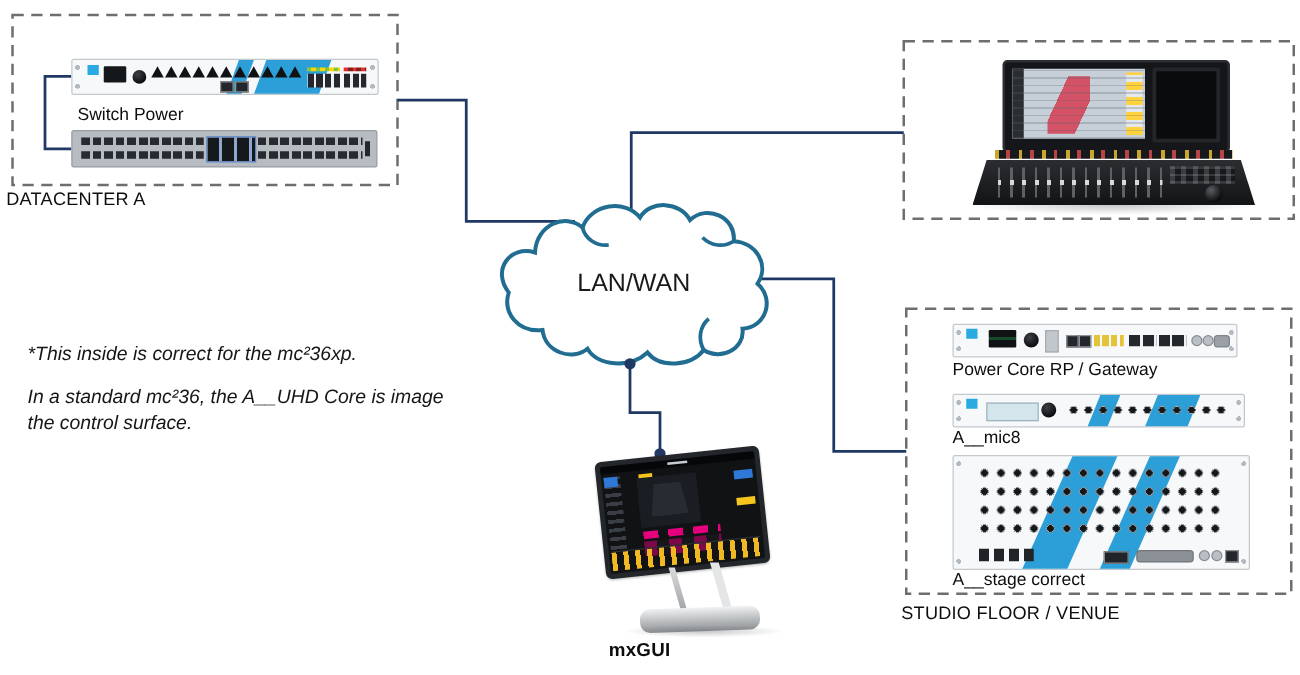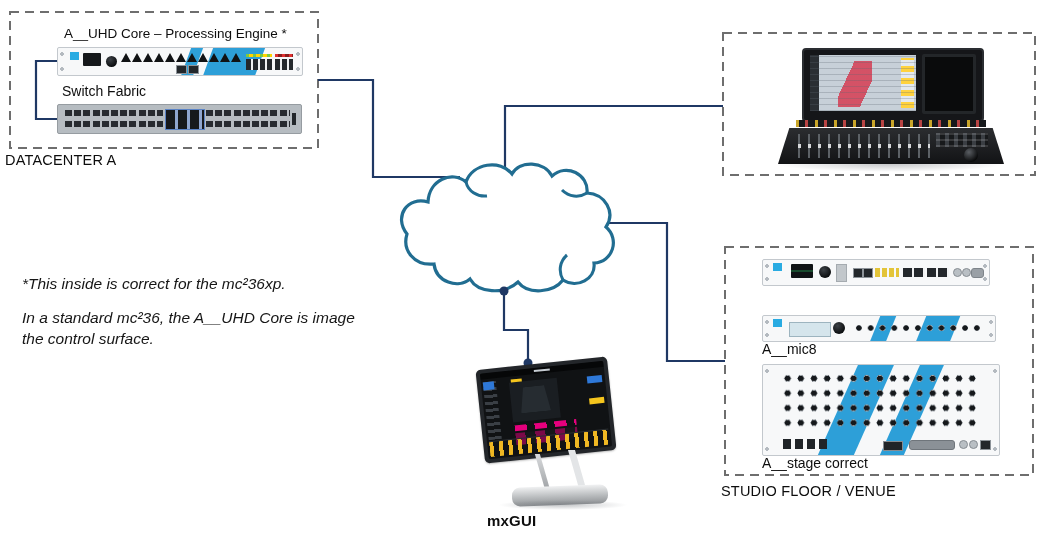--- a/index.html
+++ b/index.html
@@ -108,46 +108,46 @@
     <path d="M 38,114 C 18,116 6,100 11,84 C -3,66 12,46 32,52 C 33,30 56,20 70,32
              C 77,13 104,9 116,24 C 124,10 148,11 156,26 C 170,13 193,24 191,43
              C 209,44 220,62 210,77 C 224,89 217,112 198,113 C 200,129 181,139 167,130
              C 157,143 132,145 122,132 C 108,145 82,143 74,129 C 62,139 40,132 38,114 Z" fill="#ffffff" stroke="#216d91" stroke-width="3.2"></path>
     <g fill="none" stroke="#216d91" stroke-width="3">
       <path d="M70,32 C72,41 81,47 91,46"></path>
       <path d="M191,43 C183,48 173,47 166,40"></path>
       <path d="M167,130 C162,121 164,111 171,105"></path>
     </g>
   </svg>
+  <div class="abs cloud-label" style="left:448px;top:216px;width:118px;">LAN/WAN</div>
 
   <svg class="layer" width="1040" height="540">
     <circle cx="504" cy="291" r="4.5" fill="#1f3864"></circle>
     <circle cx="528" cy="363" r="4.5" fill="#1f3864"></circle>
   </svg>
 
-  <div class="abs dev-label" style="left:64px;top:26px;font-size:13.5px;">A__UHD Core – Processing Engine *</div>
 
   <div class="rack" style="left:57px;top:47px;width:244px;height:27px;">
     <div class="band" style="left:150px;top:-4px;width:52px;height:36px;transform:skewX(-20deg);"></div>
     <div class="band" style="left:128px;top:-4px;width:12px;height:36px;transform:skewX(-20deg);"></div>
     <div class="logo" style="left:12px;top:4px;width:9px;height:8px;"></div>
     <div class="disp" style="left:25px;top:5px;width:18px;height:13px;"></div>
     <div class="knob" style="left:48px;top:8px;width:11px;height:11px;"></div>
     <svg class="abs" style="left:62px;top:4px;" width="124" height="11" viewBox="0 0 124 11">
       <path fill="#101214" d="M1,10 L6,1 L11,10 Z M12,10 L17,1 L22,10 Z M23,10 L28,1 L33,10 Z M34,10 L39,1 L44,10 Z M45,10 L50,1 L55,10 Z M56,10 L61,1 L66,10 Z M67,10 L72,1 L77,10 Z M78,10 L83,1 L88,10 Z M89,10 L94,1 L99,10 Z M100,10 L105,1 L110,10 Z M111,10 L116,1 L121,10 Z"></path>
     </svg>
     <div class="rj45" style="left:118px;top:17px;width:9px;height:7px;"></div>
     <div class="rj45" style="left:130px;top:17px;width:9px;height:7px;"></div>
     <div class="leds-gy" style="left:188px;top:6px;width:26px;"></div>
     <div class="sfp" style="left:188px;top:11px;width:26px;height:11px;"></div>
     <div class="leds-r" style="left:217px;top:6px;width:18px;"></div>
     <div class="sfp" style="left:217px;top:11px;width:18px;height:11px;"></div>
   </div>
 
-  <div class="abs dev-label" style="left:62px;top:83px;">Switch Fabric</div>
+  <div class="abs dev-label" style="left:62px;top:83px;">Switch Power</div>
 
   <div class="switch" style="left:57px;top:104px;width:243px;height:28px;">
     <div class="portrow" style="left:7px;top:5px;width:98px;"></div>
     <div class="portrow" style="left:7px;top:16px;width:98px;"></div>
     <div class="portrow" style="left:148px;top:5px;width:84px;"></div>
     <div class="portrow" style="left:148px;top:16px;width:84px;"></div>
     <div class="qsfp" style="left:107px;top:4px;width:38px;height:19px;"></div>
     <div class="abs" style="left:234px;top:8px;width:4px;height:12px;background:#23272b;"></div>
   </div>
 
@@ -179,20 +179,21 @@
     <div class="abs" style="left:73px;top:4px;width:9px;height:16px;background:#c2c7cb;border:1px solid #a5abb0;"></div>
     <div class="rj45" style="left:90px;top:8px;width:8px;height:8px;"></div>
     <div class="rj45" style="left:100px;top:8px;width:8px;height:8px;"></div>
     <div class="sfp" style="left:112px;top:8px;width:24px;height:9px;background:repeating-linear-gradient(90deg,#e3c438 0 5px,#f7f8f9 5px 7px);"></div>
     <div class="sfp" style="left:140px;top:8px;width:22px;height:9px;background:repeating-linear-gradient(90deg,#24282c 0 9px,#f1f2f3 9px 11px);"></div>
     <div class="sfp" style="left:164px;top:8px;width:22px;height:9px;background:repeating-linear-gradient(90deg,#24282c 0 9px,#f1f2f3 9px 11px);"></div>
     <div class="abs" style="left:190px;top:8px;width:7px;height:7px;border-radius:50%;background:#b9bfc4;border:1px solid #878d93;"></div>
     <div class="abs" style="left:199px;top:8px;width:7px;height:7px;border-radius:50%;background:#b9bfc4;border:1px solid #878d93;"></div>
     <div class="abs" style="left:208px;top:8px;width:11px;height:8px;border-radius:3px;background:#9aa0a6;border:1px solid #7e848a;"></div>
   </div>
+  <div class="abs dev-label" style="left:762px;top:287px;">Power Core RP / Gateway</div>
 
   <div class="rack" style="left:762px;top:315px;width:232px;height:25px;">
     <div class="band" style="left:112px;top:-4px;width:16px;height:34px;transform:skewX(-22deg);"></div>
     <div class="band" style="left:158px;top:-4px;width:34px;height:34px;transform:skewX(-22deg);"></div>
     <div class="logo" style="left:10px;top:3px;width:9px;height:8px;"></div>
     <div class="abs" style="left:26px;top:6px;width:40px;height:13px;background:#d5e5ec;border:1px solid #9db4bf;"></div>
     <div class="knob" style="left:70px;top:6px;width:12px;height:12px;"></div>
     <div class="xlr-row" style="left:90px;top:4px;width:130px;height:16px;"></div>
   </div>
   <div class="abs dev-label" style="left:762px;top:341px;">A__mic8</div>

